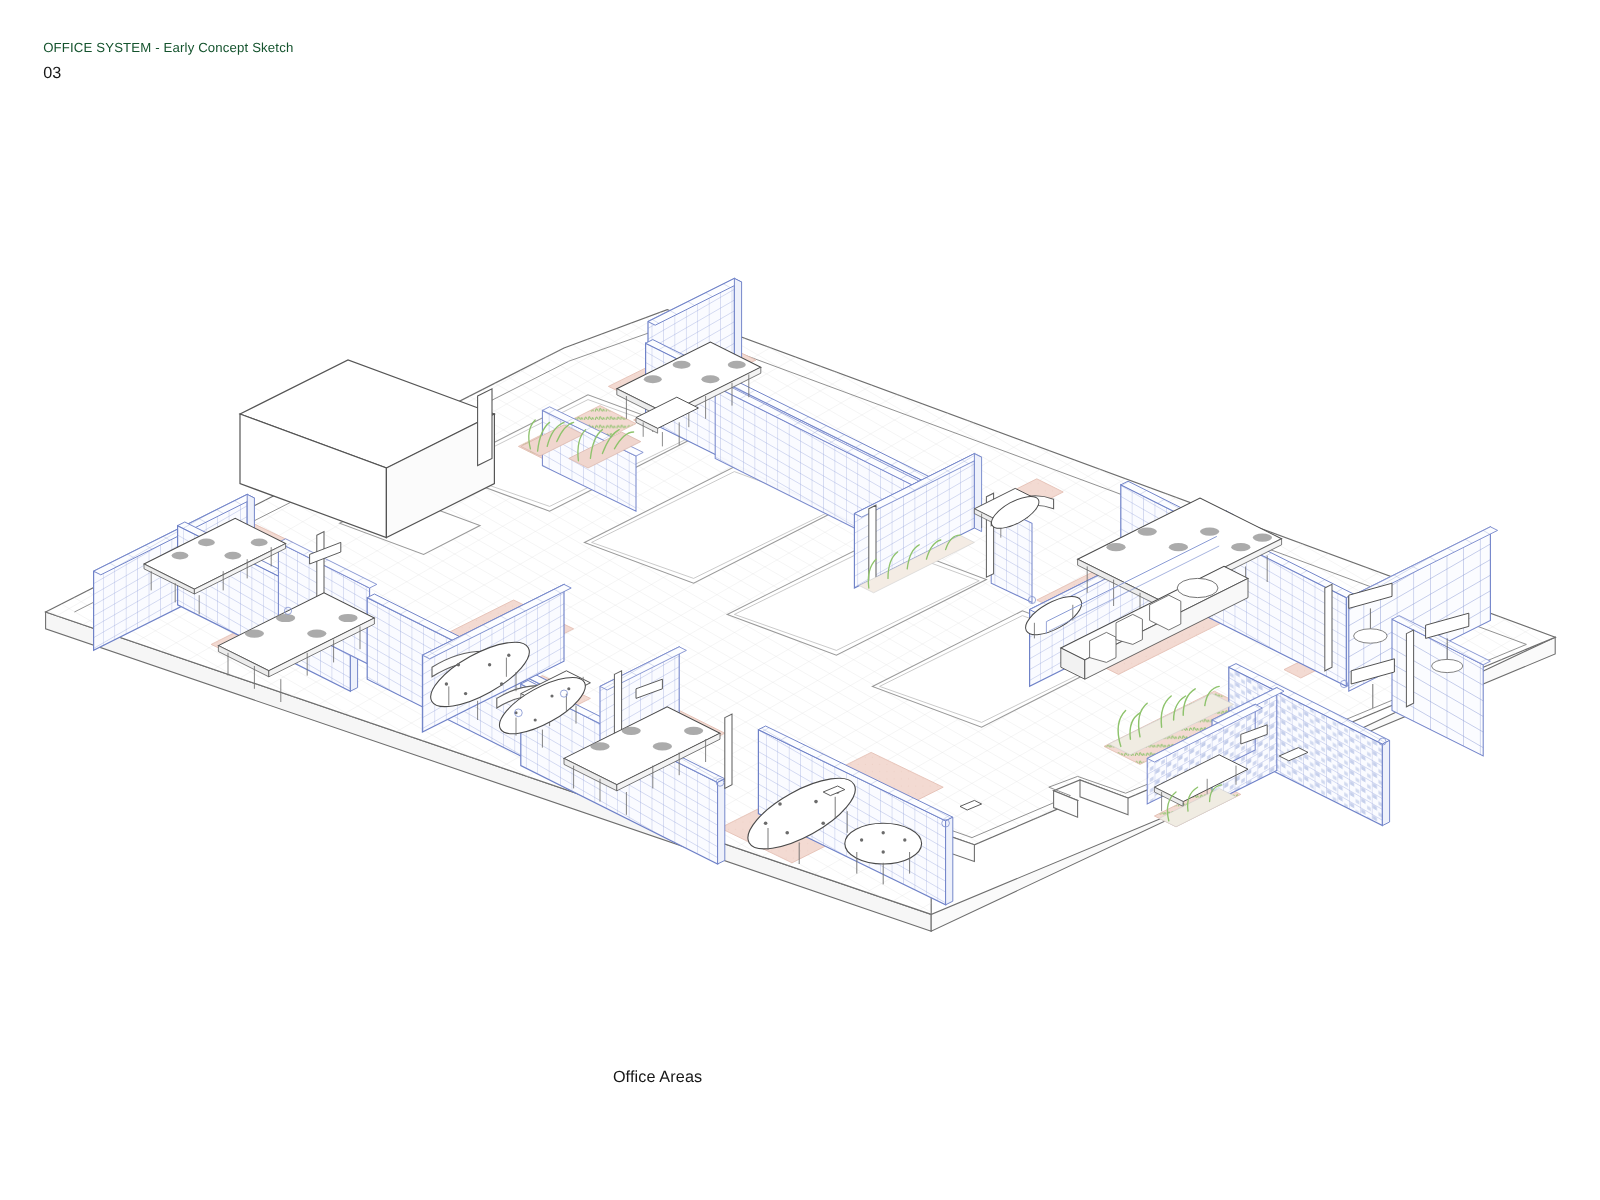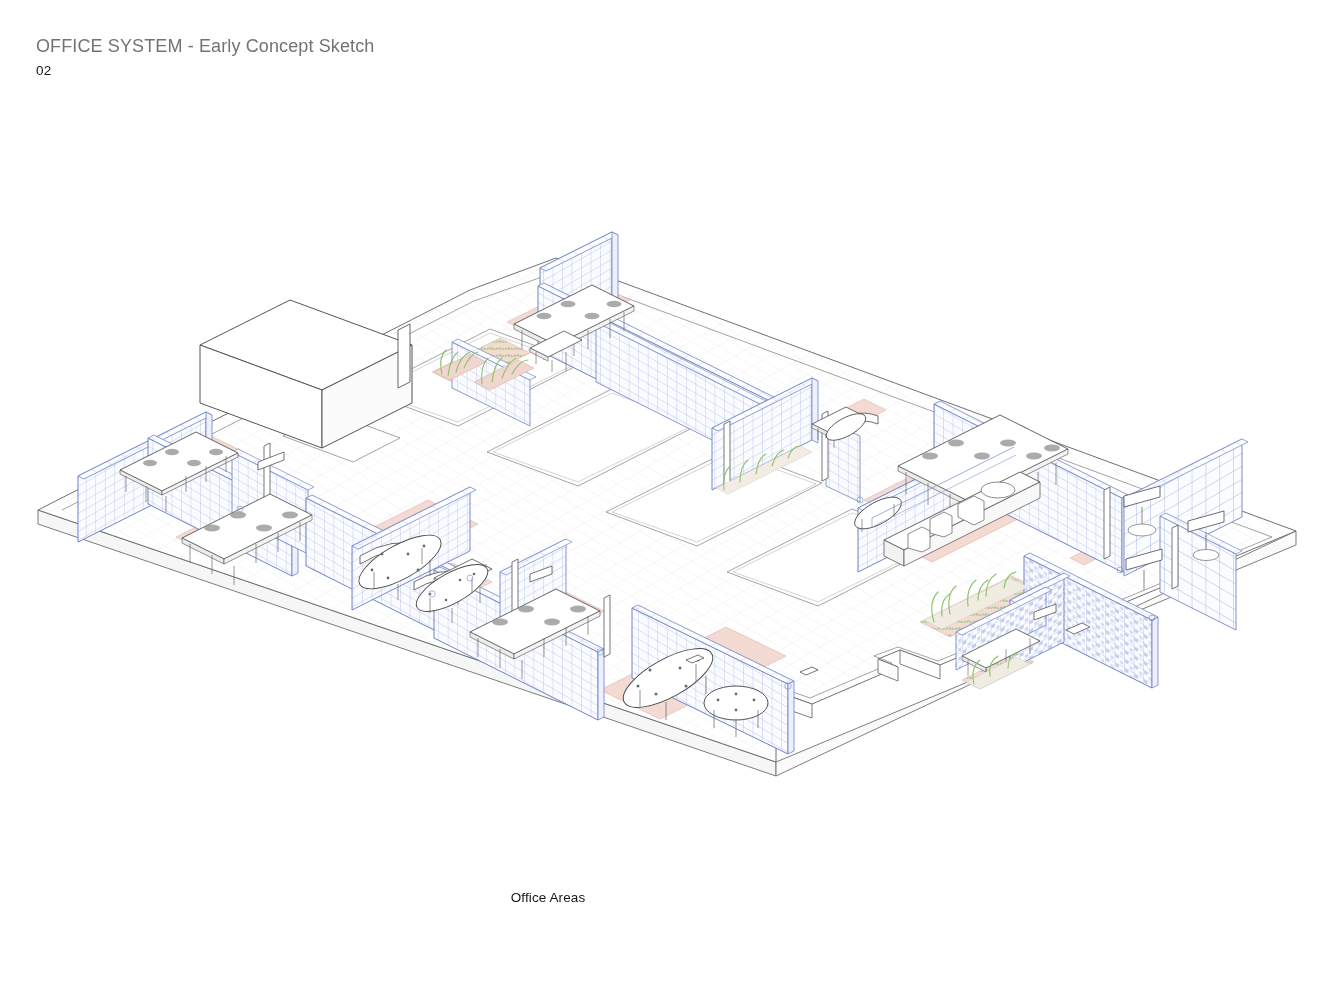--- a/index.html
+++ b/index.html
@@ -19,24 +19,24 @@
   }
 
   
   #sheet-header {
     position: absolute;
     left: 36px;
     top: 33px;
     line-height: 1.45;
   }
   #sheet-title {
-    font-size: 18px;
+    font-size: 11px;
     font-weight: 400;
     letter-spacing: 0.12px;
-    color: #737373;
+    color: #14532d;
     white-space: nowrap;
   }
   #sheet-number {
     font-size: 13.5px;
     font-weight: 400;
     letter-spacing: 0.12px;
     color: #171717;
     margin-top: 2px;
   }
 
@@ -65,21 +65,21 @@
     font-weight: 400;
     letter-spacing: 0.1px;
     color: #171717;
   }
 </style>
 </head>
 <body>
 
 <div id="sheet-header">
   <div id="sheet-title">OFFICE SYSTEM - Early Concept Sketch</div>
-  <div id="sheet-number">02</div>
+  <div id="sheet-number">03</div>
 </div>
 
 <div id="drawing-wrap">
 <svg id="iso-drawing" viewBox="0 0 1333 1000" xmlns="http://www.w3.org/2000/svg">
   <defs>
 
     <pattern id="isoGridA" width="17.32" height="10" patternUnits="userSpaceOnUse" patternTransform="matrix(1,0.5774,-1,0.5774,0,0)">
       <rect width="17.32" height="10" fill="none"></rect>
       <path d="M0 0 H17.32 M0 0 V10" stroke="#dcdcdc" stroke-width="0.5"></path>
     </pattern>

